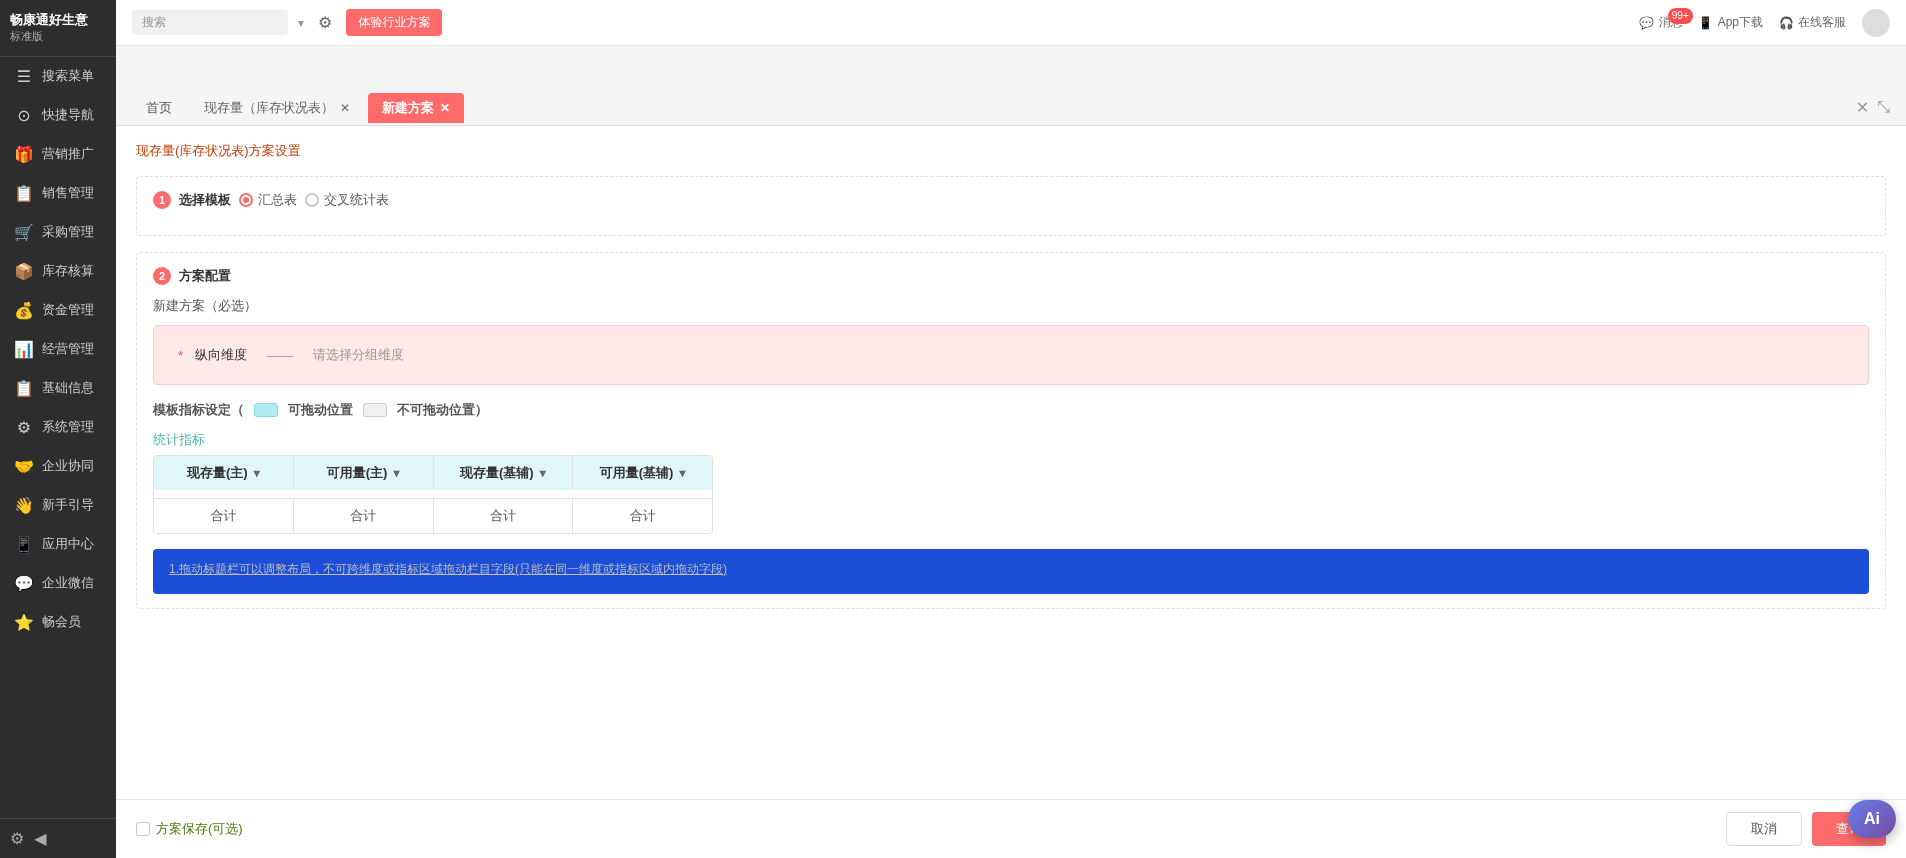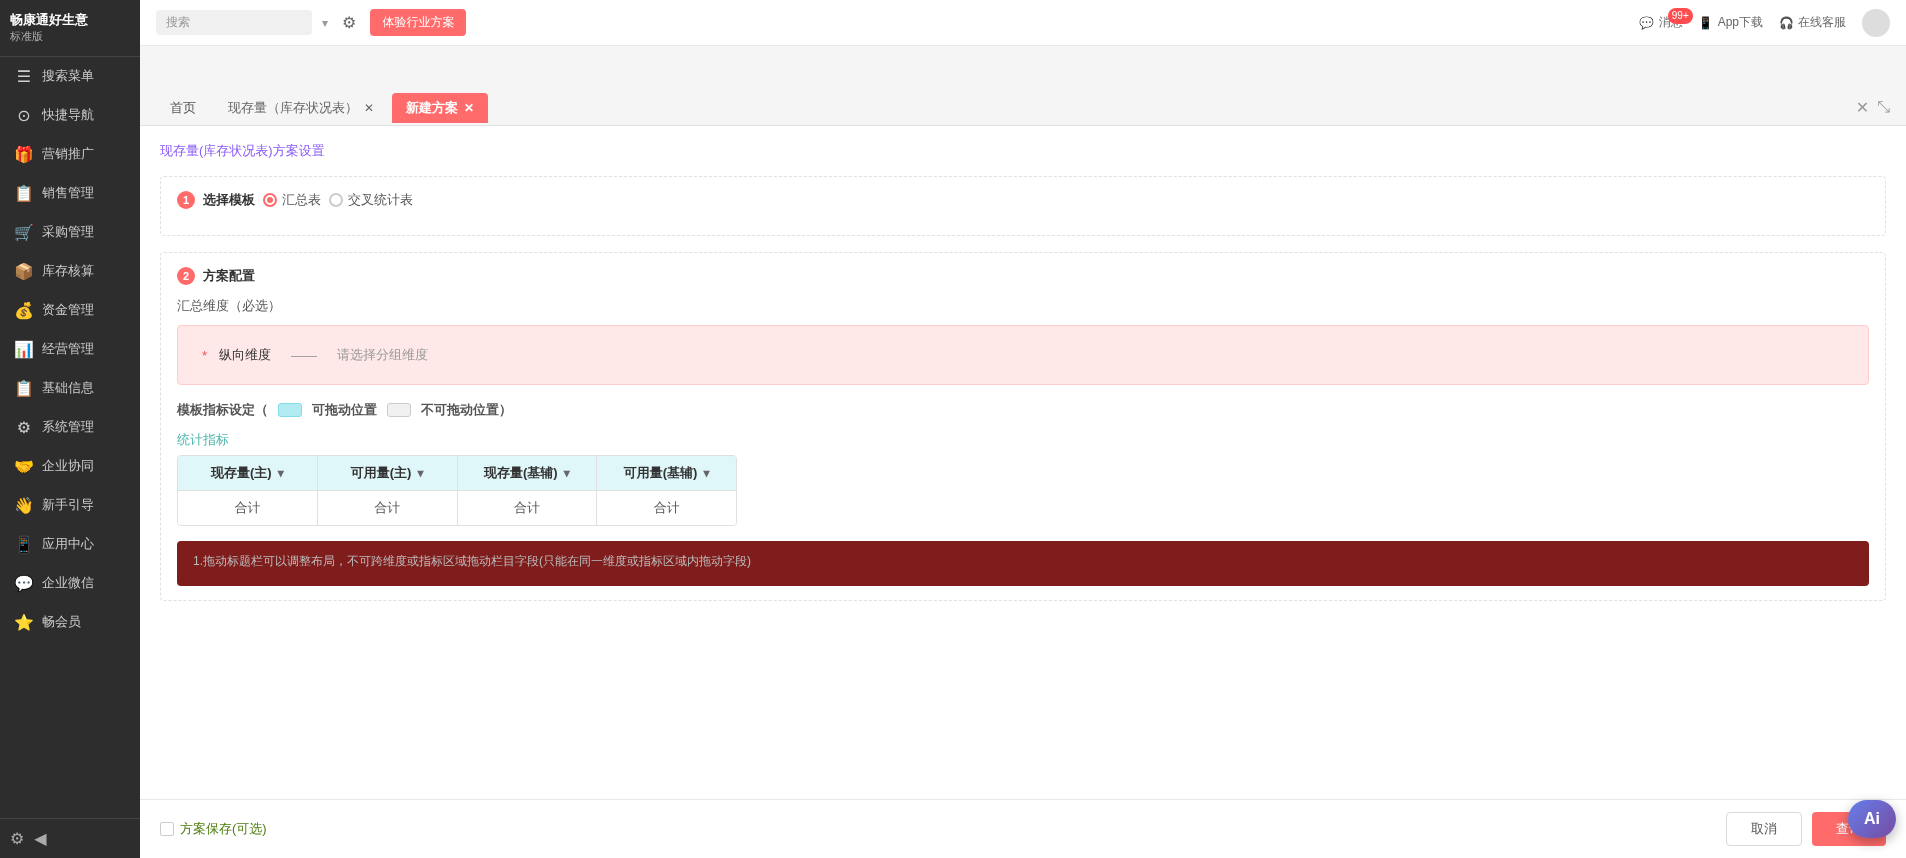--- a/index.html
+++ b/index.html
@@ -1,20 +1,20 @@
 <!DOCTYPE html>
 <html><head>
   <meta charset="utf-8">
   <style>
     * { box-sizing: border-box; margin: 0; padding: 0; }
     body { font-family: 'Microsoft YaHei', Arial, sans-serif; font-size: 13px; background: #f5f5f5; display: flex; height: 858px; overflow: hidden; }
 
     
     .sidebar {
-      width: 140px;
+      width: 116px;
       background: #2d2d2d;
       color: #ccc;
       display: flex;
       flex-direction: column;
       height: 100%;
       flex-shrink: 0;
     }
     .sidebar-logo {
       padding: 12px 10px;
       border-bottom: 1px solid #444;
@@ -153,21 +153,21 @@
 
     
     .content {
       flex: 1;
       overflow-y: auto;
       padding: 16px 20px;
       background: #fff;
     }
     .page-title {
       font-size: 13px;
-      color: #8b5cf6;
+      color: #c2410c;
       margin-bottom: 16px;
       font-weight: 500;
     }
 
     
     .section {
       border: 1px dashed #e0e0e0;
       border-radius: 4px;
       padding: 14px 16px;
       margin-bottom: 16px;
@@ -277,41 +277,43 @@
       font-size: 13px;
       color: #333;
       gap: 6px;
       min-width: 130px;
     }
     .stats-header-cell:last-child { border-right: none; }
     .stats-body-row {
       display: flex;
       background: #fff;
       border-top: 1px solid #e0e0e0;
+      margin-top: 8px;
     }
     .stats-body-cell {
       flex: 1;
       text-align: center;
       padding: 8px 12px;
       border-right: 1px solid #e0e0e0;
       font-size: 13px;
       color: #555;
       min-width: 130px;
     }
     .stats-body-cell:last-child { border-right: none; }
     .chevron-down { font-size: 12px; color: #666; }
 
     
     .tips-box {
-      background: #7f1d1d;
+      background: #1d4ed8;
       padding: 12px 16px;
       border-radius: 4px;
       font-size: 12px;
       color: #bbb;
       margin-top: 12px;
+      text-decoration: underline;
     }
     .tips-line { margin-bottom: 4px; }
 
     
     .bottombar {
       background: #fff;
       border-top: 1px solid #e8e8e8;
       padding: 12px 20px;
       display: flex;
       align-items: center;
@@ -502,21 +504,21 @@
         </div>
       </div>
     </div>
 
     <div class="section config-section">
       <div class="section-header">
         <div class="section-num">2</div>
         <div class="section-title">方案配置</div>
       </div>
 
-      <div class="config-label">汇总维度（必选）</div>
+      <div class="config-label">新建方案（必选）</div>
 
       
       <div class="dimension-box">
         <span class="dim-required">*</span>
         <span class="dim-label">纵向维度</span>
         <span class="dim-dash">——</span>
         <span class="dim-placeholder">请选择分组维度</span>
       </div>
 
       

